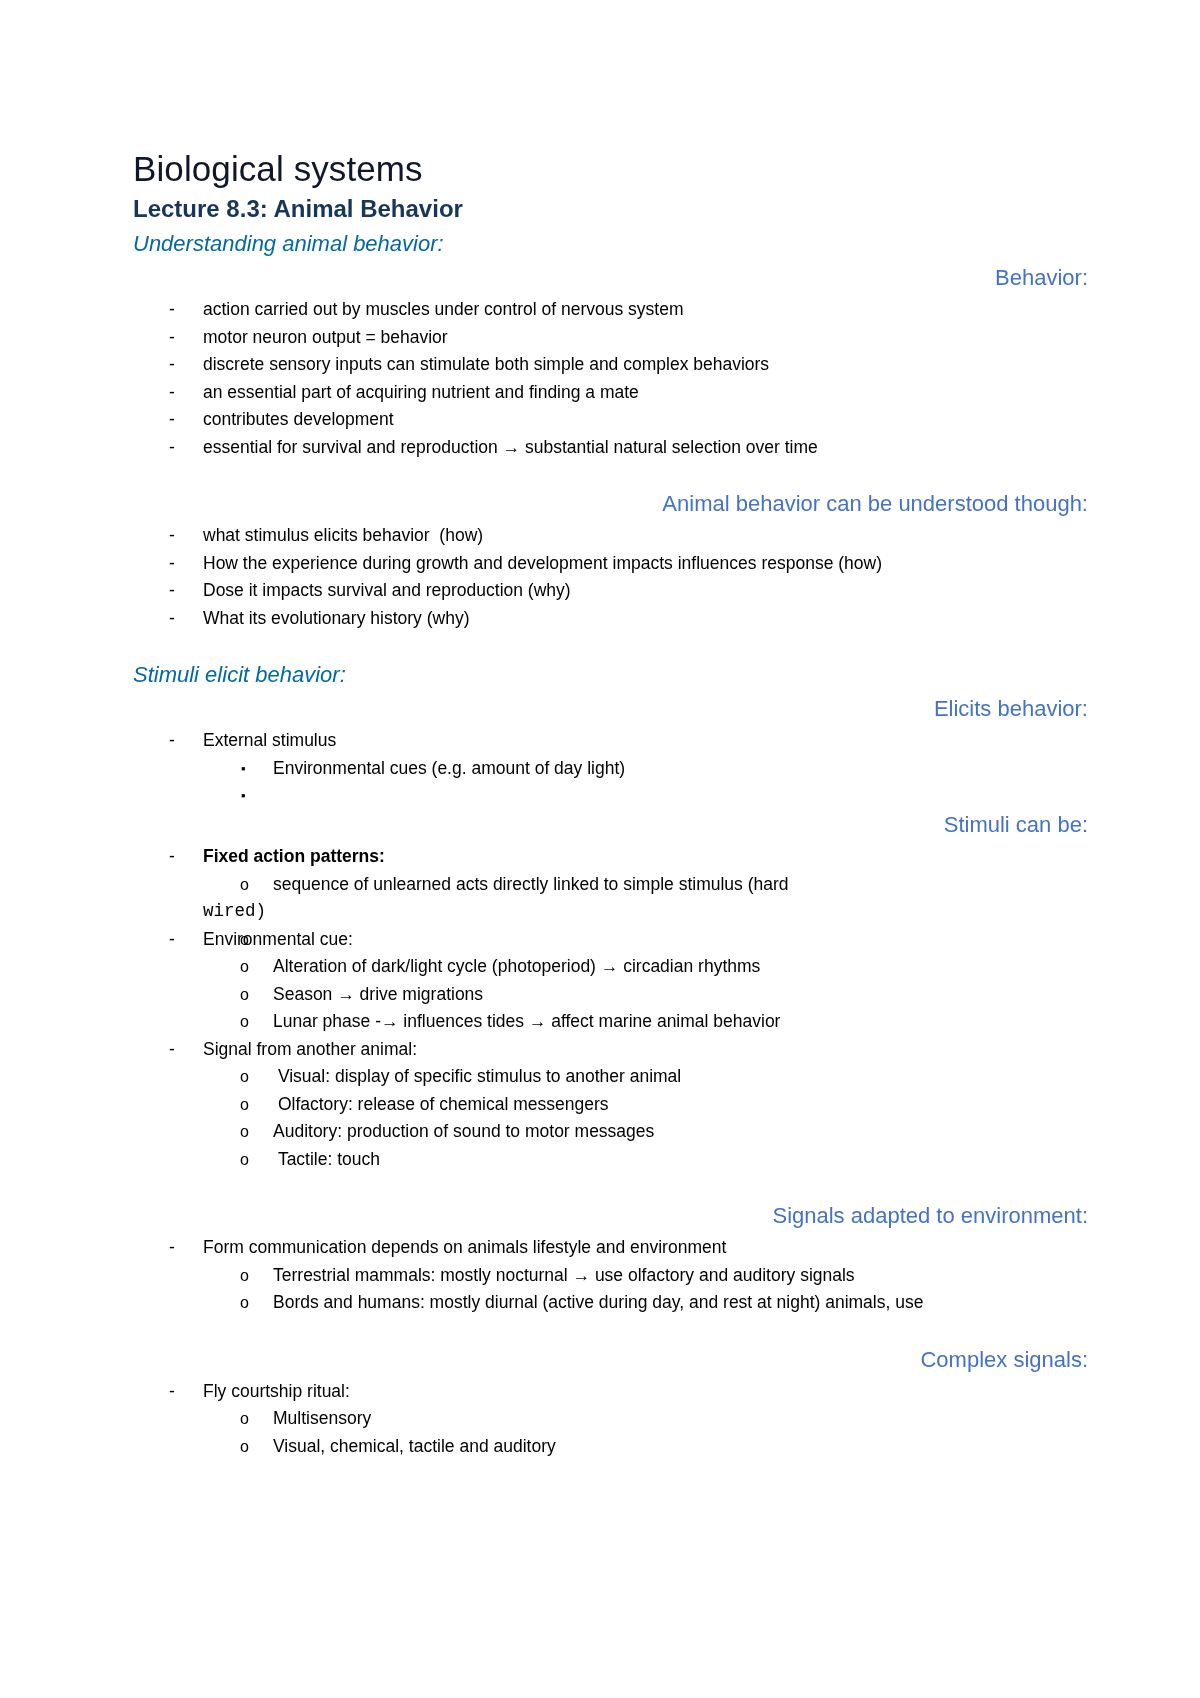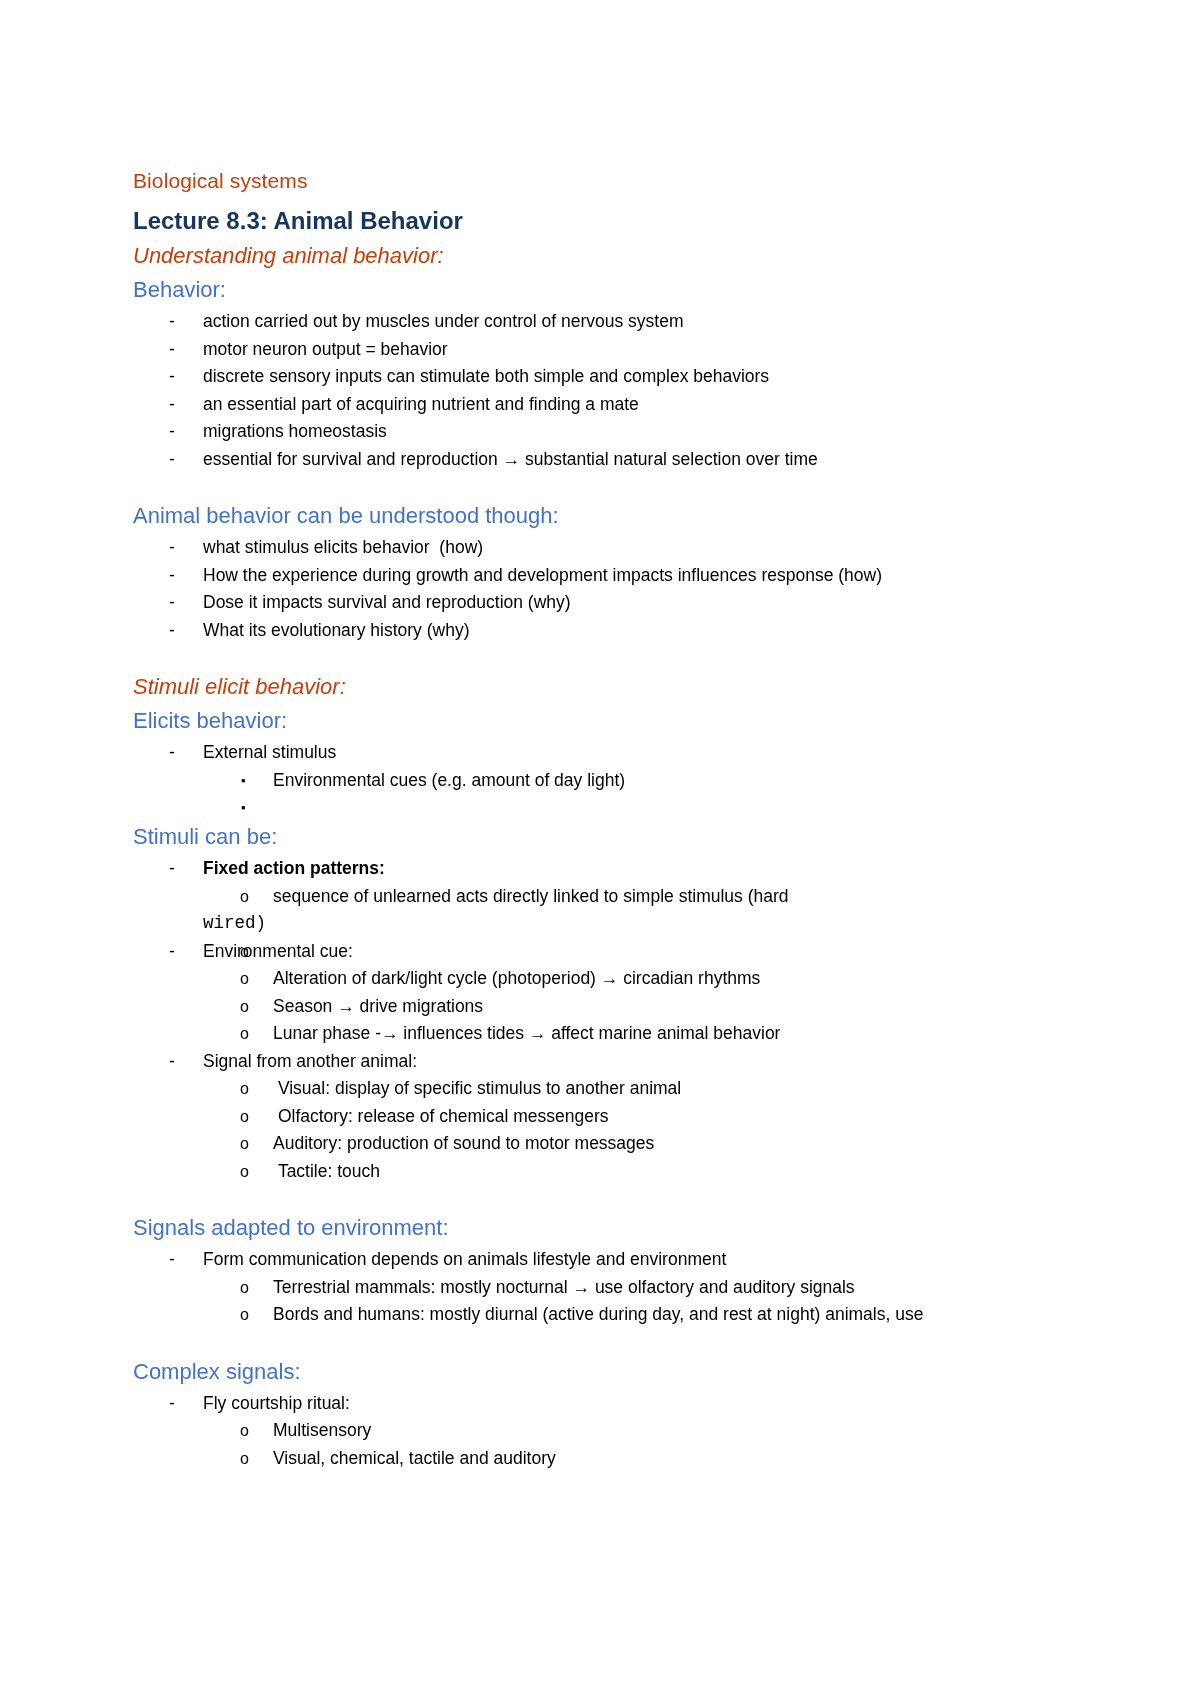--- a/index.html
+++ b/index.html
@@ -15,48 +15,49 @@
   .page {
     position: relative;
     width: 1200px;
     height: 1698px;
     padding: 148px 112px 0 133px;
     background: #ffffff;
   }
 
   
   .doc-title {
-    font-size: 21px;
+    font-size: 35px;
     line-height: 42px;
     font-weight: 400;
-    color: #c2410c;
+    color: #0f172a;
     letter-spacing: 0.1px;
-    margin: 12px 0 2px 0;
+    margin: 0 0 2px 0;
   }
   .subtitle {
     font-size: 24px;
     line-height: 33px;
     font-weight: 700;
     color: #16365C;
     margin: 0 0 3px 0;
   }
   .italic-head {
     font-size: 22px;
     line-height: 32px;
     font-style: italic;
     font-weight: 400;
-    color: #c2410c;
+    color: #0369a1;
     margin: 0 0 2px 0;
   }
   .blue-head {
     font-size: 22px;
     line-height: 32px;
     font-weight: 400;
     color: #4472C4;
     margin: 0 0 2px 0;
+    text-align: right;
   }
   .gap-before { margin-top: 27px; }
 
   
   ul.lvl {
     list-style: none;
     margin: 0;
     padding: 0;
   }
   li.item {
@@ -138,21 +139,21 @@
     <li class="item">
       <span class="bullet">-</span>
       <span class="txt">discrete sensory inputs can stimulate both simple and complex behaviors</span>
     </li>
     <li class="item">
       <span class="bullet">-</span>
       <span class="txt">an essential part of acquiring nutrient and finding a mate</span>
     </li>
     <li class="item">
       <span class="bullet">-</span>
-      <span class="txt">migrations homeostasis</span>
+      <span class="txt">contributes development</span>
     </li>
     <li class="item">
       <span class="bullet">-</span>
       <span class="txt">essential for survival and reproduction → substantial natural selection over time</span>
     </li>
   </ul>
 
   <div class="blue-head gap-before">Animal behavior can be understood though:</div>
 
   <ul class="lvl lvl1">

